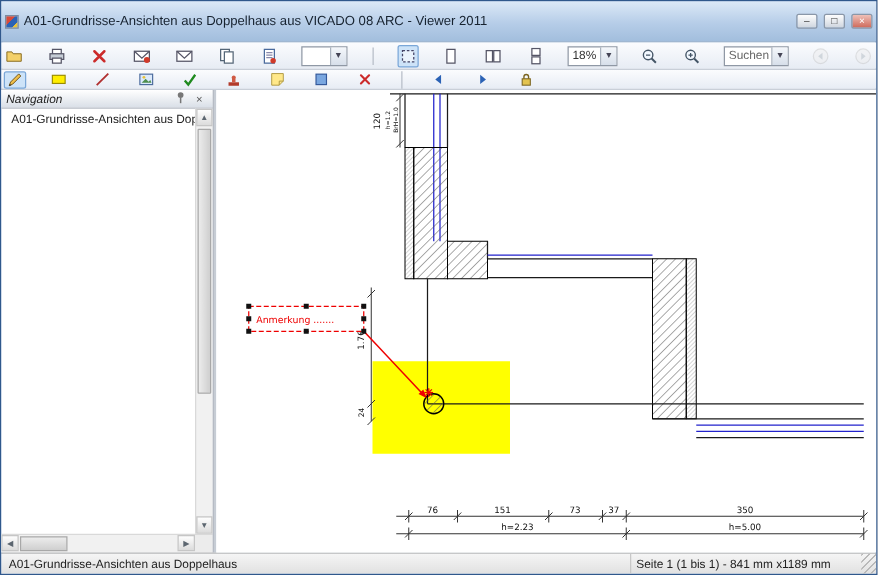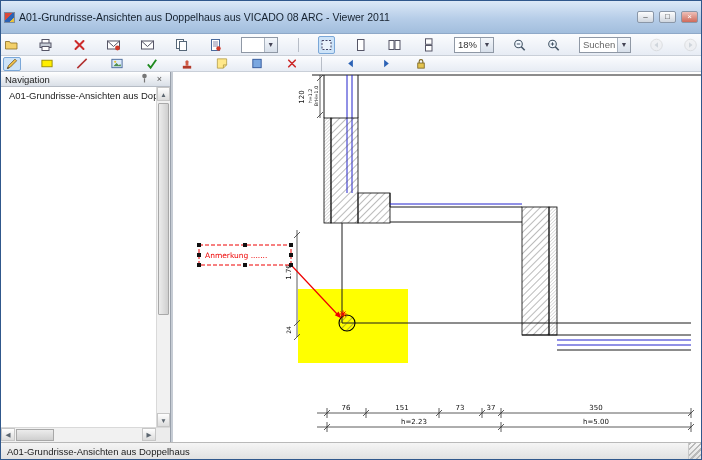--- a/index.html
+++ b/index.html
@@ -32,21 +32,21 @@
   .sep{ width:1px; height:14px; background:#b7bdc7; margin:0 3px;}
   .combo{ display:flex; align-items:center; border:1px solid #8f98a5; background:#fff; height:16px; font-size:9.5px;}
   .combo .val{ flex:1; padding:0 3px; color:#333; white-space:nowrap; overflow:hidden;}
   .combo .btn{ width:13px; align-self:stretch; background:linear-gradient(#f4f7fb,#d7dfea);
                border-left:1px solid #aab3bf; font-size:7px; display:flex; align-items:center; justify-content:center; color:#445;}
   
   .content{ flex:1; display:flex; min-height:0;}
   .navpanel{ width:170px; flex:0 0 auto; background:#fff; border-right:1px solid #98a0ab; display:flex; flex-direction:column;}
   .nav-header{ height:15px; flex:0 0 auto; background:linear-gradient(#ffffff,#d9dfe7); border-bottom:1px solid #b6bcc5;
                display:flex; align-items:center; gap:2px; font-size:9.5px; color:#222; padding:0 4px;}
-  .nav-title{ flex:1;}
+  .nav-title{ flex:1;font-style:italic;}
   .nav-hbtn{ width:13px; height:12px; text-align:center; font-size:9px; color:#555; line-height:12px;}
   .nav-main{ flex:1; display:flex; min-height:0;}
   .nav-tree{ flex:1; overflow:hidden; padding-top:2px;}
   .tree-item{ display:flex; align-items:center; gap:3px; padding:1px 2px 1px 5px; font-size:9.5px; color:#222; white-space:nowrap;}
   .nav-vscroll{ width:14px; flex:0 0 auto; background:#f1f1f1; border-left:1px solid #d9d9d9; display:flex; flex-direction:column;}
   .sbtn{ width:13px; height:14px; flex:0 0 auto; font-size:6.5px; color:#5c6670; display:flex; align-items:center; justify-content:center;
          background:linear-gradient(#fefefe,#dcdcdc); border:1px solid #c6c6c6;}
   .vtrack{ flex:1; position:relative;}
   .vthumb{ position:absolute; left:1px; right:1px; top:2px; height:68%;
            background:linear-gradient(90deg,#ececec,#cfcfcf); border:1px solid #a8a8a8; border-radius:1px;}
@@ -435,16 +435,17 @@
             <line x1="167.5" y1="239.5" x2="172.5" y2="244.5"></line>
             <line x1="167.5" y1="244.5" x2="172.5" y2="239.5"></line>
           </g>
         </g>
       </svg>
     </div>
   </div>
 
   <div class="statusbar">
     <div class="status-left">A01-Grundrisse-Ansichten aus Doppelhaus</div>
+    <div class="status-right">Seite 1 (1 bis 1) -  841 mm x1189 mm</div>
     <div class="grip"></div>
   </div>
 
 </div>
 
 </body></html>

